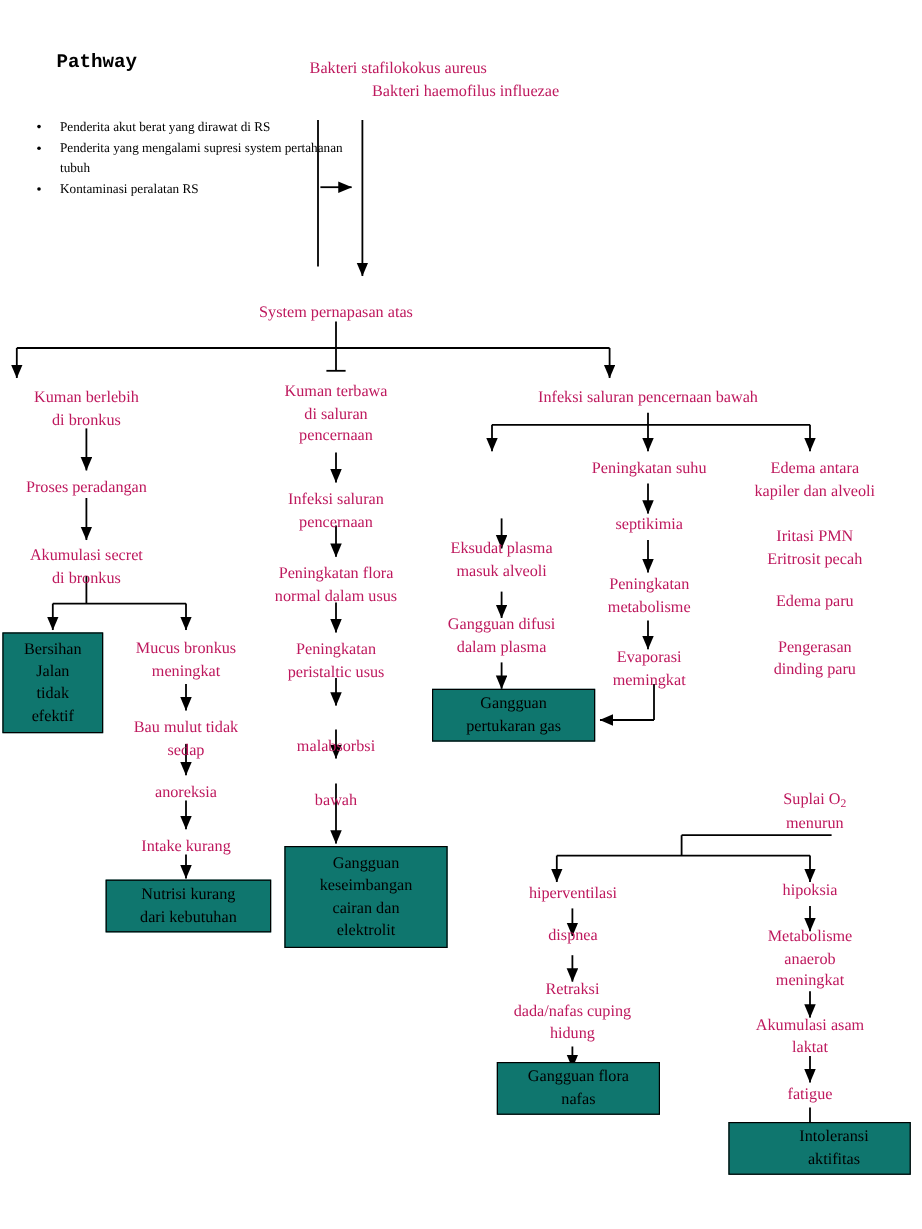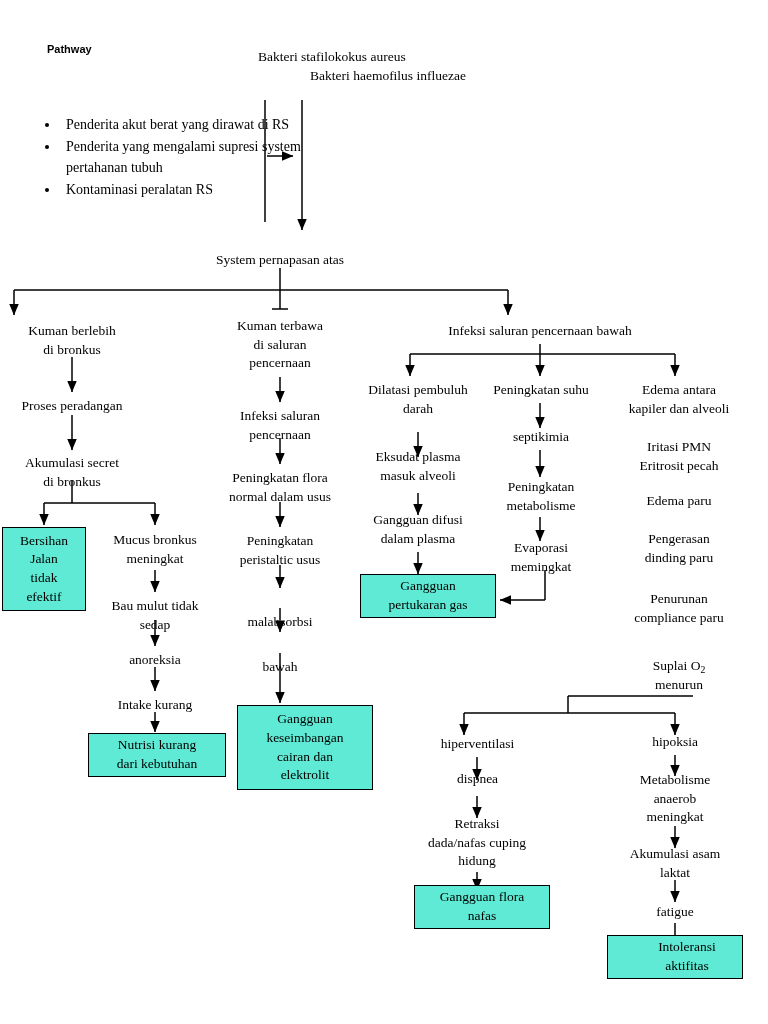--- a/index.html
+++ b/index.html
@@ -11,47 +11,47 @@
     color:#000000;
     overflow:hidden;
   }
   #wires{position:absolute;left:0;top:0;width:768px;height:1024px;pointer-events:none;}
   .node{
     position:absolute;
     text-align:center;
     font-size:13.5px;
     line-height:1.38;
     white-space:pre-line;
-    color:#000000;
+    color:#be185d;
   }
   .node.left{text-align:left;}
   .title{
     position:absolute;
     font-weight:bold;
-    font-size:11px;
-    font-family:Liberation Sans, sans-serif;
+    font-size:16px;
+    font-family:Liberation Mono, monospace;
   }
   .box{
     position:absolute;
     border:1.6px solid #000;
-    background:#5eead4;
+    background:#0f766e;
     display:flex;
     align-items:center;
     justify-content:center;
     text-align:center;
     font-size:13.5px;
     line-height:1.38;
     white-space:pre-line;
     box-sizing:border-box;
   }
   .bullets{
     position:absolute;
-    font-size:14px;
+    font-size:11px;
     line-height:1.5;
-    margin:16px;
+    margin:0;
     padding:0 0 0 22px;
     list-style-type:disc;
   }
   .bullets li{margin:0 0 1px 0;padding-left:6px;}
   .sub{font-size:0.72em;vertical-align:-0.28em;}
 </style>
 </head>
 <body>
 
 <div id="page">
@@ -172,22 +172,20 @@
   <div class="node" style="left:212px; top:613px; width:136px;">malabsorbsi</div>
   <div class="node" style="left:212px; top:658px; width:136px;">bawah</div>
 
   <div class="box" style="left:237px; top:705px; width:136px; height:85px;">Gangguan
 keseimbangan
 cairan dan
 elektrolit</div>
 
   <div class="node" style="left:400px; top:322px; width:280px;">Infeksi saluran pencernaan bawah</div>
 
-  <div class="node" style="left:350px; top:381px; width:136px;">Dilatasi pembuluh
-darah</div>
   <div class="node" style="left:350px; top:448px; width:136px;">Eksudat plasma
 masuk alveoli</div>
   <div class="node" style="left:350px; top:511px; width:136px;">Gangguan difusi
 dalam plasma</div>
 
   <div class="box" style="left:360px; top:574px; width:136px; height:44px;">Gangguan
 pertukaran gas</div>
 
   <div class="node" style="left:482px; top:381px; width:118px;">Peningkatan suhu</div>
   <div class="node" style="left:482px; top:428px; width:118px;">septikimia</div>
@@ -196,22 +194,20 @@
   <div class="node" style="left:482px; top:539px; width:118px;">Evaporasi
 memingkat</div>
 
   <div class="node" style="left:605px; top:438px; width:148px;">Iritasi PMN
 Eritrosit pecah</div>
   <div class="node" style="left:605px; top:381px; width:148px;">Edema antara
 kapiler dan alveoli</div>
   <div class="node" style="left:605px; top:492px; width:148px;">Edema paru</div>
   <div class="node" style="left:605px; top:530px; width:148px;">Pengerasan
 dinding paru</div>
-  <div class="node" style="left:605px; top:590px; width:148px;">Penurunan
-compliance paru</div>
 
   <div class="node" style="left:605px; top:657px; width:148px;"><span>Suplai O</span><span class="sub">2</span><span>
 menurun</span></div>
 
   <div class="node" style="left:410px; top:735px; width:135px;">hiperventilasi</div>
   <div class="node" style="left:410px; top:770px; width:135px;">dispnea</div>
   <div class="node" style="left:398px; top:815px; width:158px;">Retraksi
 dada/nafas cuping
 hidung</div>
 
@@ -219,16 +215,16 @@
 nafas</div>
 
   <div class="node" style="left:608px; top:733px; width:134px;">hipoksia</div>
   <div class="node" style="left:608px; top:771px; width:134px;">Metabolisme
 anaerob
 meningkat</div>
   <div class="node" style="left:608px; top:845px; width:134px;">Akumulasi asam
 laktat</div>
   <div class="node" style="left:608px; top:903px; width:134px;">fatigue</div>
 
-  <div class="box" style="left:607px; top:935px; width:136px; height:44px;padding-left:24px;">Intoleransi
+  <div class="box" style="left:607px; top:935px; width:152px; height:44px;padding-left:24px;">Intoleransi
 aktifitas</div>
 
 </div>
 
 </body></html>

